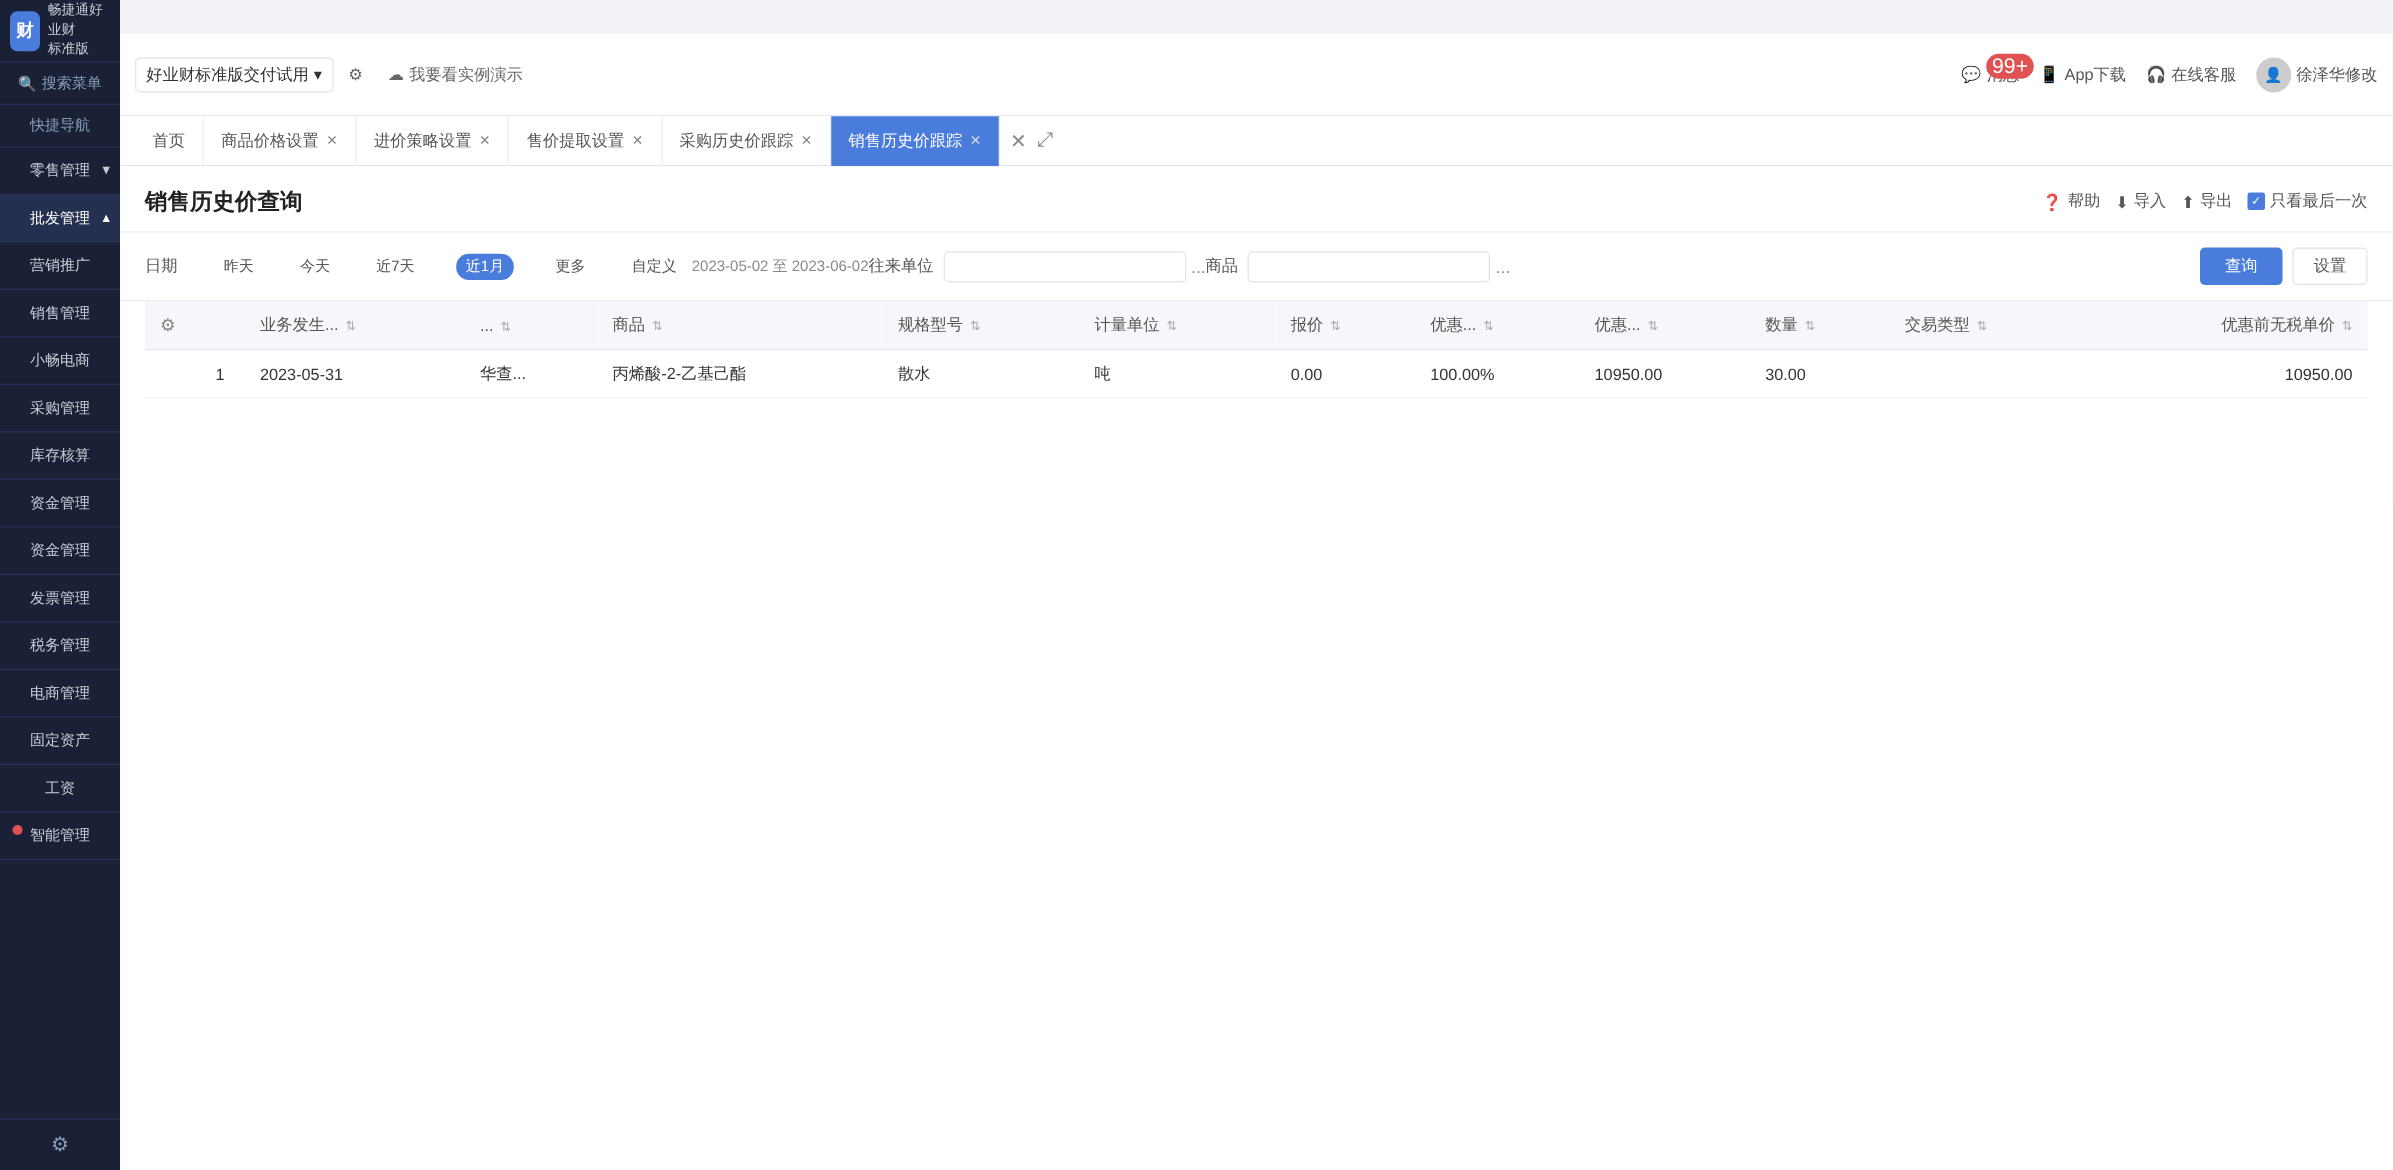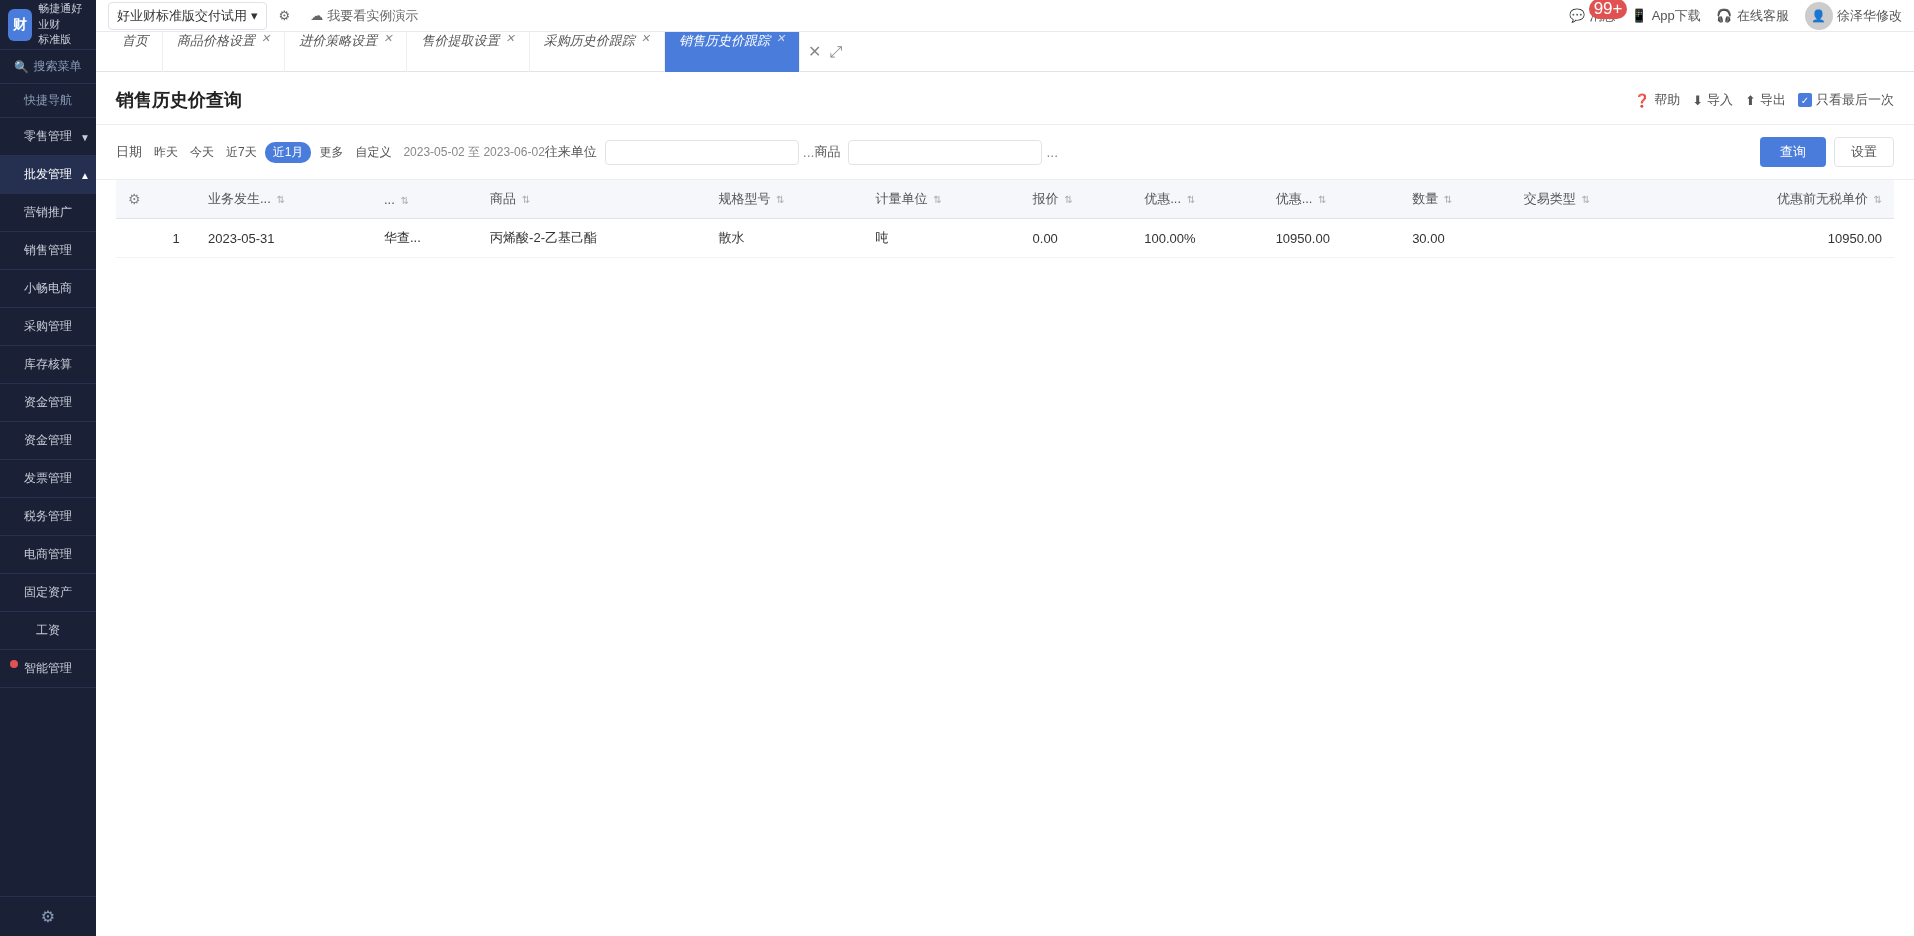--- a/index.html
+++ b/index.html
@@ -76,27 +76,28 @@
       flex: 1;
       display: flex;
       flex-direction: column;
       background: #f0f2f5;
       overflow: hidden;
     }
 
     
     .topbar {
       background: #fff;
-      height: 32px;
+      height: 66px;
       display: flex;
       align-items: center;
       padding: 0 12px;
       border-bottom: 1px solid #e8eaf0;
       gap: 8px;
       flex-shrink: 0;
+      margin-top: 27px;
     }
     .topbar-selector {
       display: flex; align-items: center; gap: 4px;
       border: 1px solid #e0e3ea;
       border-radius: 4px;
       padding: 4px 8px;
       cursor: pointer;
       font-size: 13px;
       color: #333;
     }
@@ -126,27 +127,27 @@
       padding: 0 12px;
       border-bottom: 1px solid #e0e3ea;
       gap: 0;
       flex-shrink: 0;
       height: 40px;
     }
     .tab {
       padding: 0 14px;
       height: 40px;
       display: flex;
+      align-items: center;
       gap: 6px;
       font-size: 13px;
       color: #555;
       cursor: pointer;
       border-right: 1px solid #eee;
       white-space: nowrap;
-      font-style: italic;
     }
     .tab.active { background: #4a7cdc; color: #fff; border-radius: 0; }
     .tab .tab-close { font-size: 11px; cursor: pointer; opacity: 0.7; }
     .tab.active .tab-close { color: #fff; }
 
     
     .page-content {
       flex: 1;
       background: #fff;
       margin: 0;
@@ -172,21 +173,21 @@
     .filter-bar {
       padding: 12px 20px;
       display: flex;
       align-items: center;
       border-bottom: 1px solid #eee;
       flex-wrap: wrap;
     }
     .filter-group { display: flex; align-items: center; gap: 8px; }
     .filter-label { font-size: 13px; color: #555; white-space: nowrap; }
     .date-options { display: flex; align-items: center; gap: 4px; }
-    .date-option { font-size: 12px; color: #555; cursor: pointer; padding: 2px 4px; }
+    .date-option { font-size: 12px; color: #555; cursor: pointer; padding: 2px 4px; margin-left: 25px; }
     .date-option.active { background: #4a7cdc; color: white; border-radius: 10px; padding: 2px 8px; }
     .date-range { font-size: 12px; color: #888; margin-left: 0; }
     .filter-input-group { display: flex; align-items: center; gap: 4px; }
     .filter-input { border: 1px solid #e0e3ea; border-radius: 4px; padding: 4px 8px; font-size: 13px; min-width: 160px; color: #333; outline: none; }
     .filter-dots { color: #888; cursor: pointer; font-size: 14px; }
     .query-btn {
       background: #4a7cdc;
       color: white;
       border: none;
       border-radius: 4px;

